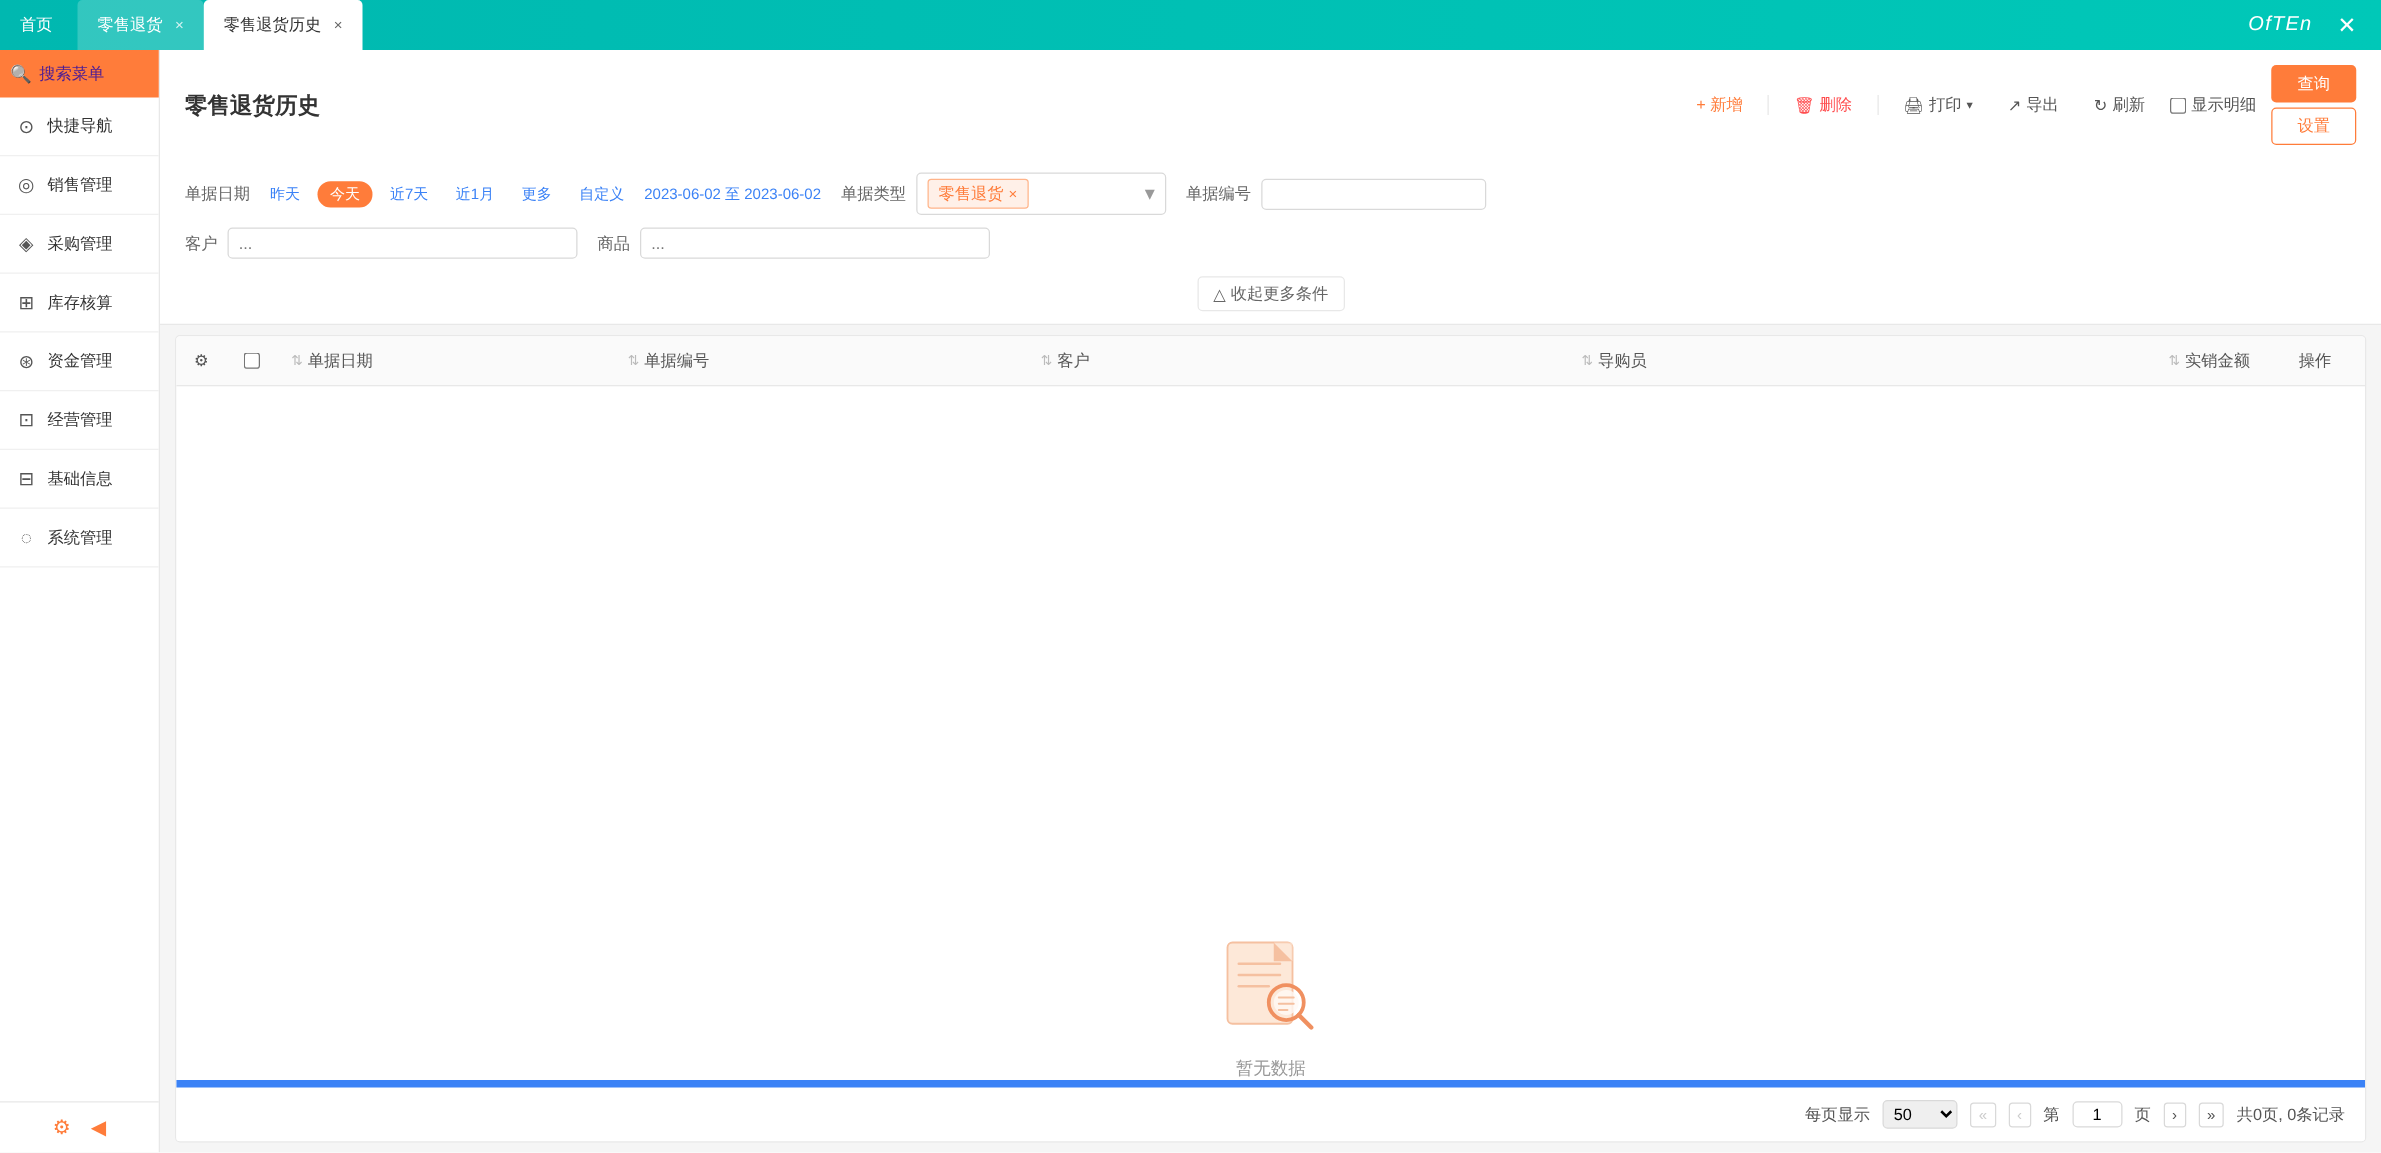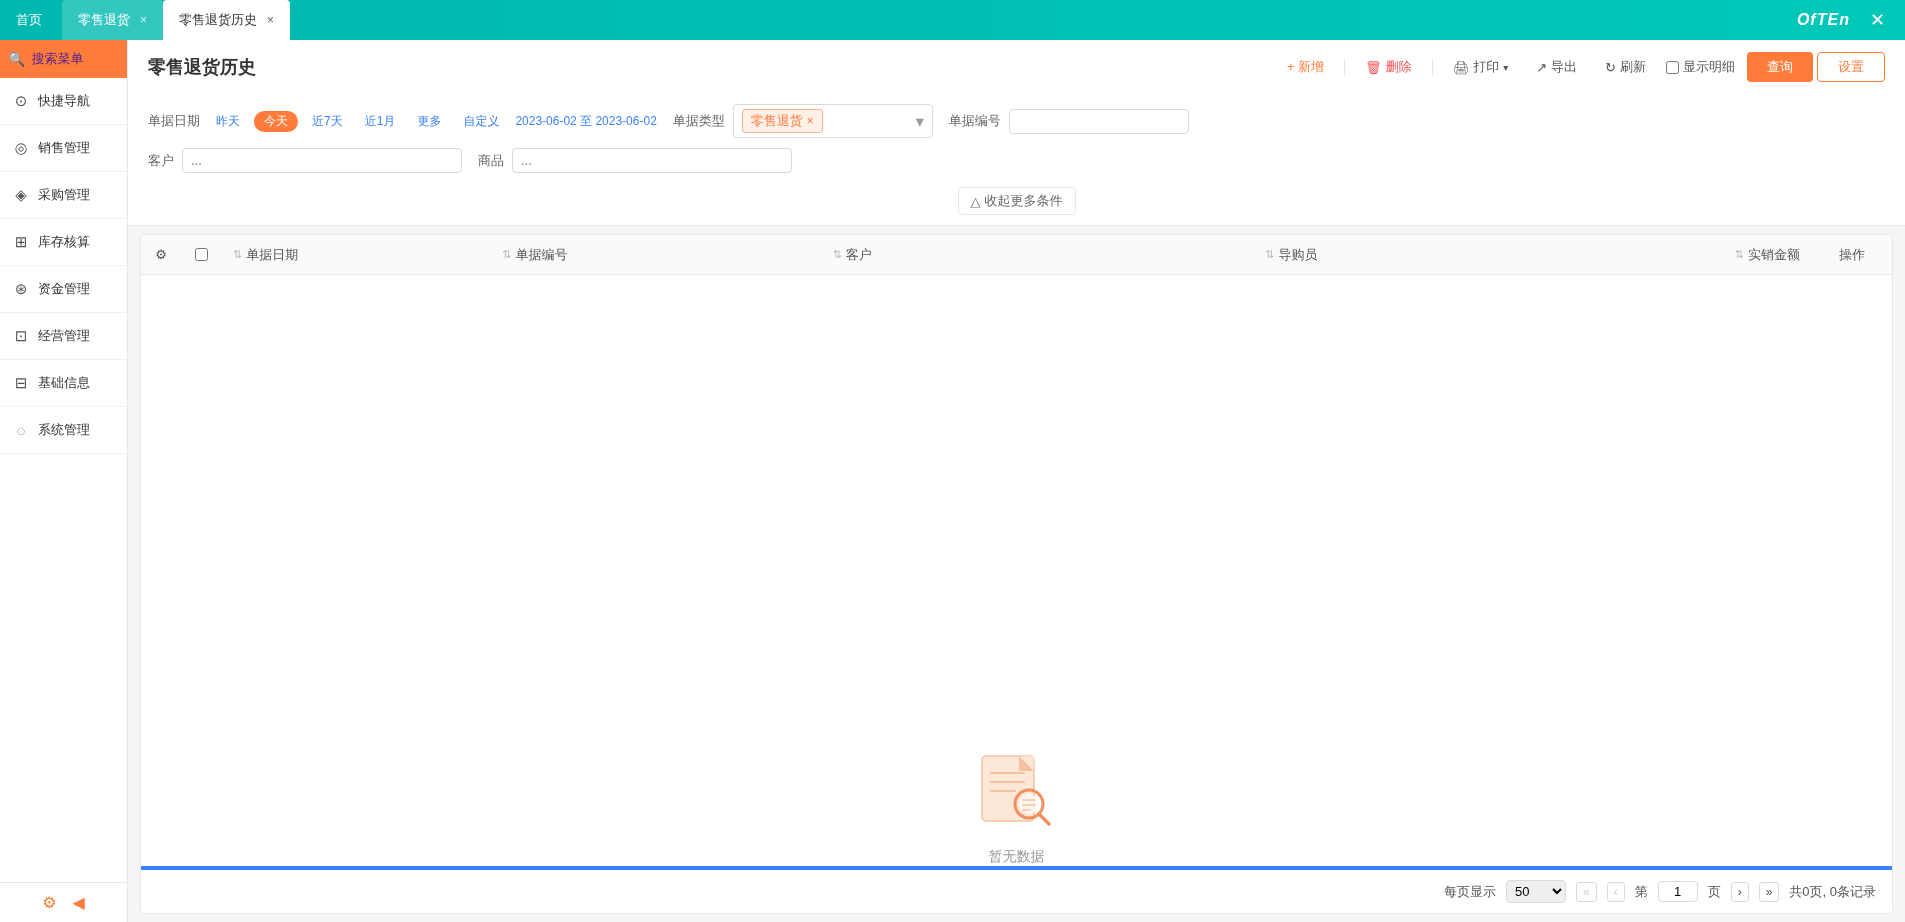--- a/index.html
+++ b/index.html
@@ -60,21 +60,21 @@
     .top-bar-right {
       margin-left: auto;
       display: flex;
       align-items: center;
       padding-right: 16px;
       gap: 16px;
     }
     .top-bar-right .brand {
       color: #fff;
       font-size: 16px;
-      font-weight: bold;
+      font-weight: normal;
       font-style: italic;
       letter-spacing: 1px;
     }
     .top-close-btn {
       color: #fff;
       font-size: 18px;
       cursor: pointer;
       background: none;
       border: none;
       padding: 0 4px;
@@ -387,21 +387,21 @@
       color: #999;
     }
 
     
     .pagination {
       display: flex;
       align-items: center;
       justify-content: flex-end;
       padding: 10px 16px;
       gap: 10px;
-      border-top: 4px solid #3b82f6;
+      border-top: 6px solid #3b82f6;
       background: #fff;
       font-size: 13px;
       color: #555;
       flex-shrink: 0;
     }
     .page-size-select {
       border: 1px solid #d9d9d9;
       border-radius: 4px;
       padding: 2px 4px;
       font-size: 13px;
@@ -526,21 +526,21 @@
             <span>导出</span>
           </button>
           <button class="toolbar-btn">
             <span>↻</span>
             <span>刷新</span>
           </button>
           <label class="checkbox-label">
             <input type="checkbox" style="">
             <span>显示明细</span>
           </label>
-          <div style="display:flex;flex-direction:row;gap:4px;">
+          <div style="display:flex;flex-direction:column;gap:4px;">
             <button class="btn-query">查询</button>
             <button class="btn-settings">设置</button>
           </div>
         </div>
       </div>
 
       <div class="filter-area">
         <div class="filter-row">
 
           <div class="filter-group">

